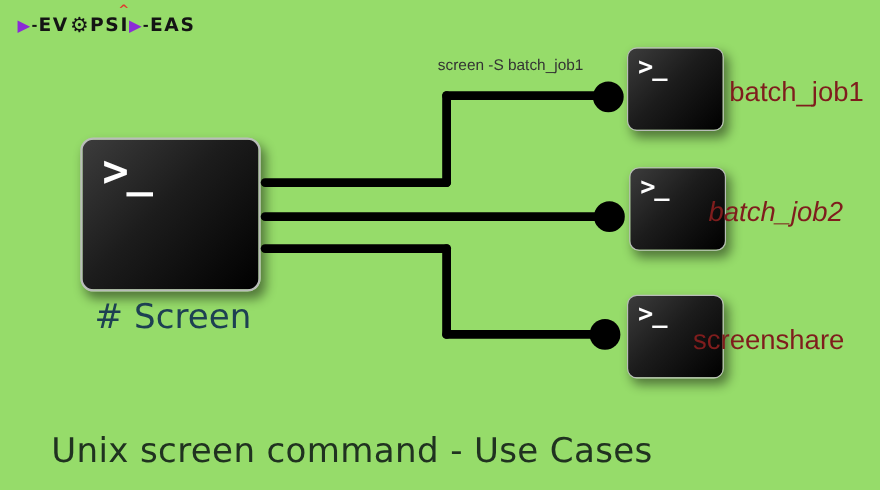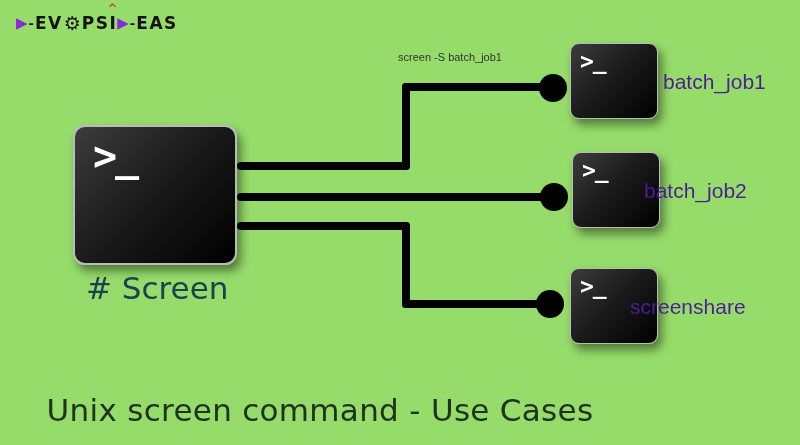--- a/index.html
+++ b/index.html
@@ -50,25 +50,25 @@
 
   
   .hline, .vline { position:absolute; background:#000; border-radius:4px; }
   .hline { height:8px; }
   .vline { width:8px; }
   .dot { position:absolute; width:28px; height:28px; border-radius:50%; background:#000; }
 
   
   .cmd {
     position:absolute; font-family:"Liberation Sans", sans-serif;
-    font-size:11px; color:#333; white-space:nowrap;
+    font-size:14px; color:#333; white-space:nowrap;
   }
   .session {
     position:absolute; font-family:"Liberation Sans", sans-serif;
-    font-size:21px; color:#4c1d95; white-space:nowrap;
+    font-size:25px; color:#7f1d1d; white-space:nowrap;
   }
 
   
   .title {
     position:absolute; left:0; top:392px; width:640px; text-align:center;
     font-size:31px; color:#203220; font-family:"DejaVu Sans", sans-serif;
     letter-spacing:0.3px;
   }
 </style>
 </head>
@@ -104,21 +104,21 @@
   <div class="terminal small t1">
     <span class="prompt">&gt;_</span>
   </div>
   <div class="session" style="left:663px; top:70px;">batch_job1</div>
 
   <div class="hline" style="left:237px; top:193px; width:318px;"></div>
   <div class="dot" style="left:540px; top:183px;"></div>
   <div class="terminal small t2">
     <span class="prompt">&gt;_</span>
   </div>
-  <div class="session" style="left:644px; top:179px;">batch_job2</div>
+  <div class="session" style="left:644px; top:179px;font-style:italic;">batch_job2</div>
 
   <div class="hline" style="left:237px; top:222px; width:173px;"></div>
   <div class="vline" style="left:402px; top:222px; height:86px;"></div>
   <div class="hline" style="left:402px; top:300px; width:148px;"></div>
   <div class="dot" style="left:536px; top:290px;"></div>
   <div class="terminal small t3">
     <span class="prompt">&gt;_</span>
   </div>
   <div class="session" style="left:630px; top:295px;">screenshare</div>
 

